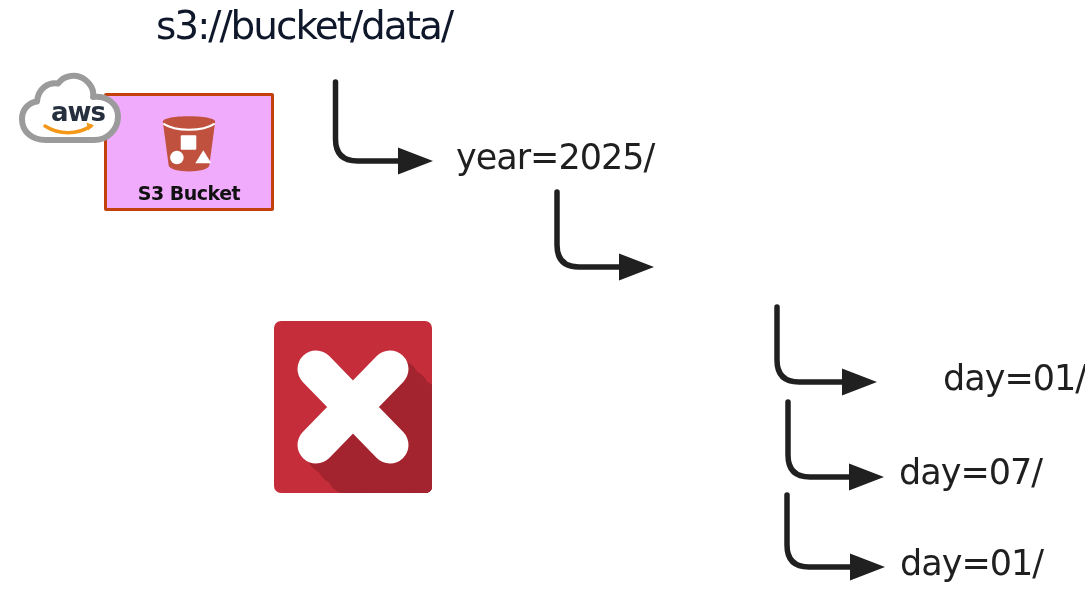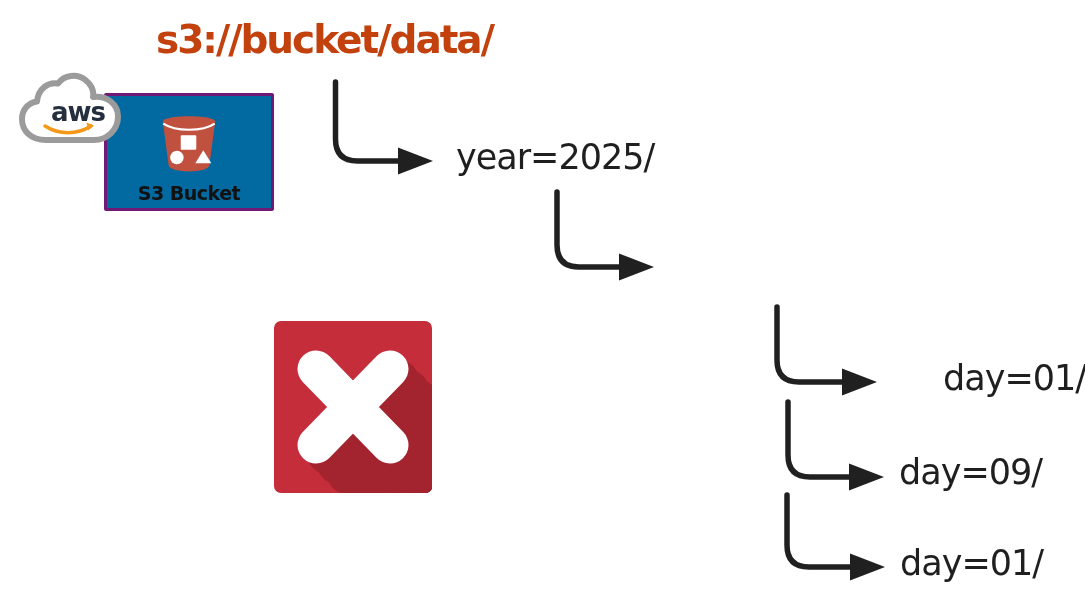--- a/index.html
+++ b/index.html
@@ -8,25 +8,25 @@
     background:#ffffff;
   }
   .canvas{
     position:relative;
     width:1085px;height:616px;
     background:#ffffff;
     overflow:hidden;
   }
   .diagram-title{
     position:absolute;
-    left:156px;top:20px;
-    font-size:39px;font-weight:700;
+    left:156px;top:6px;
+    font-size:39px;font-weight:400;
     letter-spacing:-2px;
     line-height:1;
-    color:#c2410c;
+    color:#0f172a;
     white-space:nowrap;
   }
   .node-label{
     position:absolute;
     font-size:35px;font-weight:400;
     letter-spacing:-1px;
     line-height:1.2;
     color:#1f1f1f;
     white-space:nowrap;
   }
@@ -48,23 +48,23 @@
   .conn-head{fill:#202020;}
 
   .aws-cloud{
     position:absolute;left:16px;top:72px;width:112px;height:82px;
     z-index:3;
   }
   .s3-card{
     position:absolute;left:104px;top:93px;
     width:170px;height:118px;
     box-sizing:border-box;
-    border:3px solid #701a75;
+    border:3px solid #c2410c;
     border-radius:2px;
-    background:#0369a1;
+    background:#f0abfc;
     display:flex;flex-direction:column;align-items:center;
     padding-top:15px;
     z-index:2;
   }
   .s3-card-label{
     margin-top:7px;
     font-size:19px;font-weight:700;
     color:#111111;
     letter-spacing:-0.5px;
   }
@@ -141,16 +141,16 @@
         <use href="#xmark" x="90" y="90"></use>
           <use href="#xmark" x="100" y="100"></use>
         <use href="#xmark" x="110" y="110"></use>
       </g>
       <use href="#xmark" stroke="#ffffff"></use>
     </g>
   </svg>
 
   <div class="node-label node-year">year=2025/</div>
   <div class="node-label node-day1">day=01/</div>
-  <div class="node-label node-day2">day=09/</div>
+  <div class="node-label node-day2">day=07/</div>
   <div class="node-label node-day3">day=01/</div>
 
 </div>
 
 </body></html>

